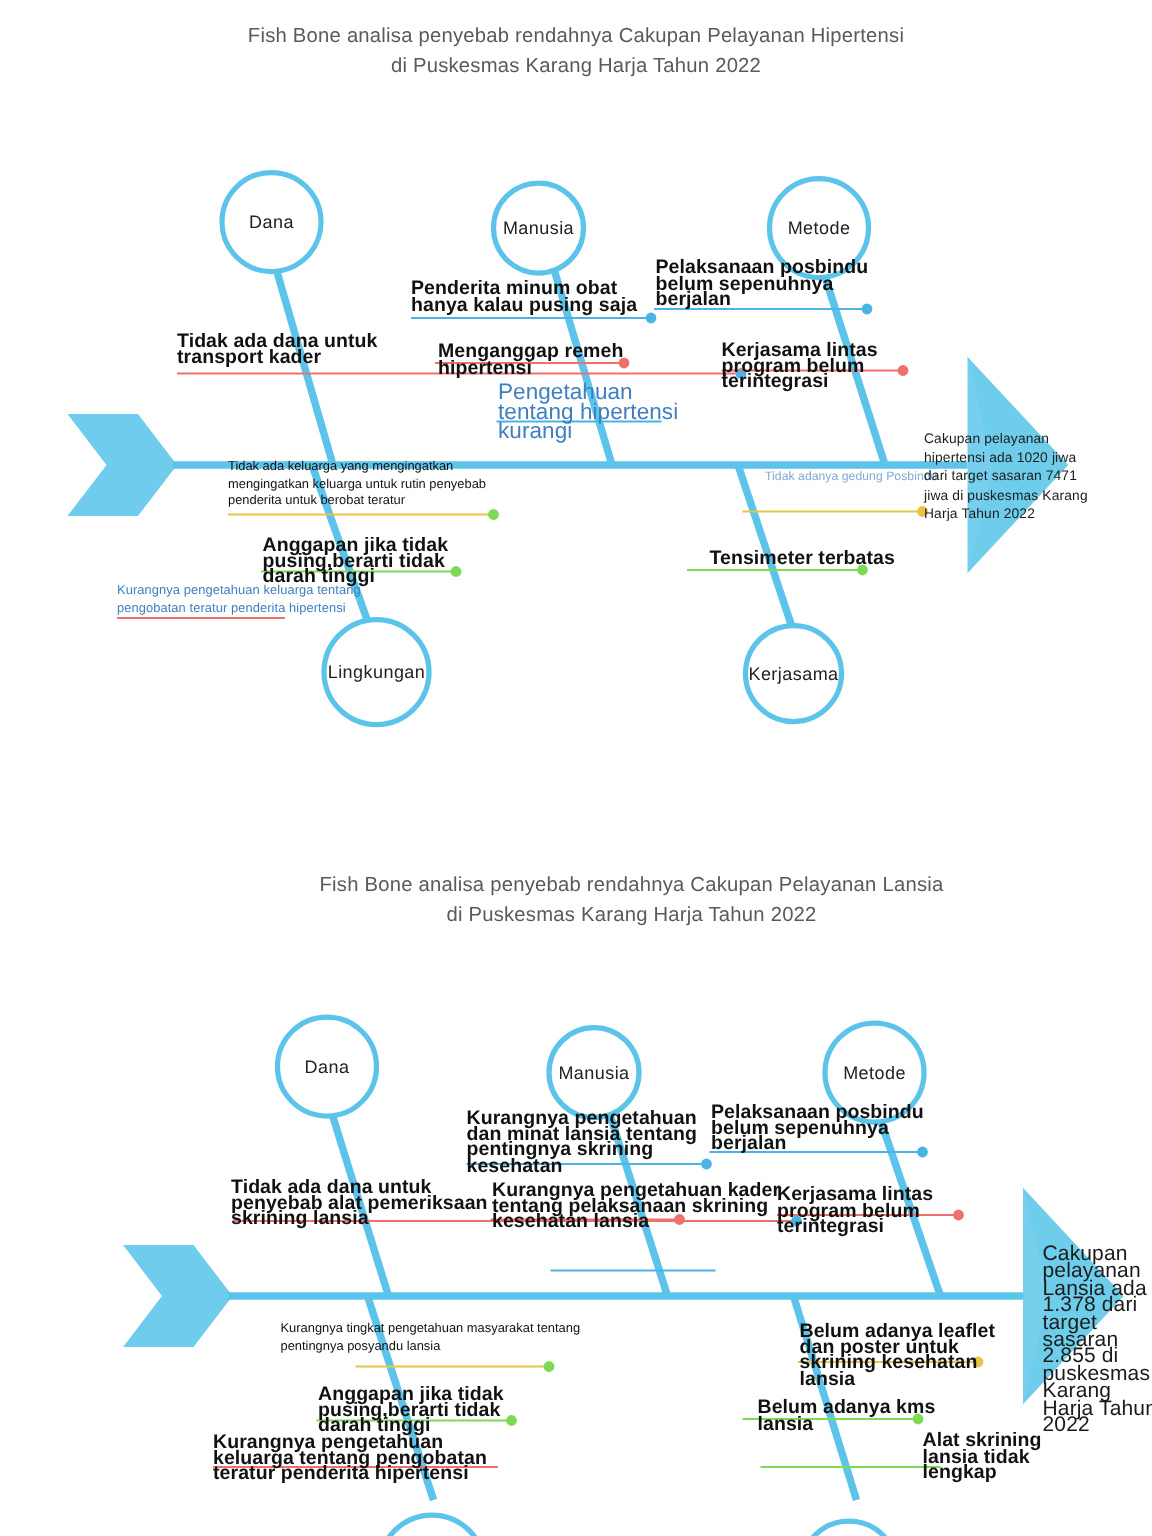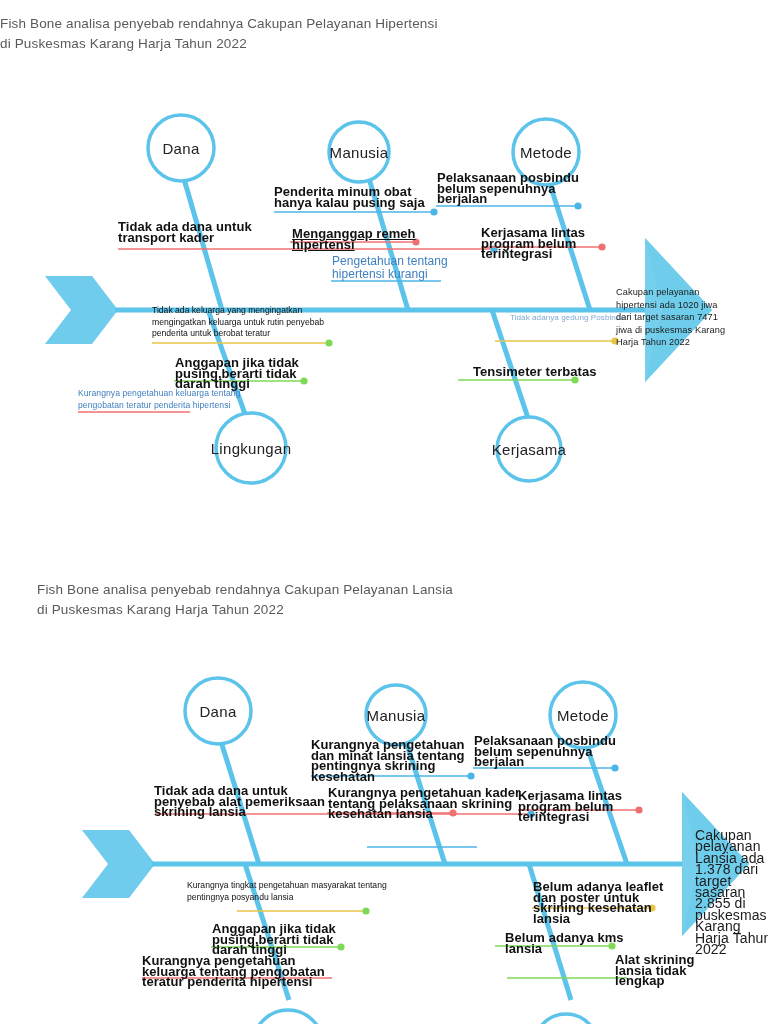--- a/index.html
+++ b/index.html
@@ -10,49 +10,50 @@
     font-family: "Liberation Sans", sans-serif;
   }
   #page { position: relative; width: 768px; height: 1024px; overflow: hidden; background:#fff; }
 
   .diagram { position: absolute; left: 0; width: 768px; }
   #diagram-1 { top: 0; height: 560px; }
   #diagram-2 { top: 560px; height: 464px; margin-left: 37px; }
 
   .title {
     position: absolute; left: 0; width: 768px;
+    text-align: center;
     color: #5a5a5a;
     font-size: 13.5px;
     line-height: 20px;
     letter-spacing: 0.15px;
   }
   .title .l2 { display:block; }
 
   svg.bones { position: absolute; left: 0; top: 0; overflow: visible; }
 
   .cat-circle-label {
     position: absolute;
     color: #222;
-    font-size: 15px;
+    font-size: 12px;
     text-align: center;
     white-space: nowrap;
     transform: translate(-50%, -50%);
     letter-spacing: .3px;
   }
 
   .cause {
     position: absolute;
     font-size: 13px;
     line-height: 10.5px;
     color: #111;
     font-weight: bold;
     letter-spacing: 0.05px;
   }
   .cause.plain { font-weight: normal; font-size: 8.6px; line-height: 11.6px; letter-spacing: 0; }
-  .cause.blue { color: #3f7fbf; font-weight: normal; font-size: 12px; line-height: 13px; }
+  .cause.blue { color: #3f7fbf; font-weight: normal; font-size: 15px; line-height: 13px; }
   .cause.faint { color: #7fa9d4; font-weight: normal; font-size: 8.1px; line-height: 11px; }
 
   .effect-text {
     position: absolute;
     font-size: 9.2px;
     line-height: 12.6px;
     color: #1b1b1b;
     font-weight: normal;
     letter-spacing: 0.1px;
   }
@@ -120,21 +121,21 @@
 
     <div class="cat-circle-label" style="left:181px; top:148px;">Dana</div>
     <div class="cat-circle-label" style="left:359px; top:152px;">Manusia</div>
     <div class="cat-circle-label" style="left:546px; top:152px;">Metode</div>
     <div class="cat-circle-label" style="left:251px; top:448px;">Lingkungan</div>
     <div class="cat-circle-label" style="left:529px; top:449px;">Kerjasama</div>
 
     <div class="cause" style="left:118px; top:222px; width:185px;">Tidak ada dana untuk transport kader</div>
 
     <div class="cause" style="left:274px; top:187px; width:170px;">Penderita minum obat hanya kalau pusing saja</div>
-    <div class="cause" style="left:292px; top:229px; width:180px;text-decoration:underline;">Menganggap remeh hipertensi</div>
+    <div class="cause" style="left:292px; top:229px; width:180px;">Menganggap remeh hipertensi</div>
     <div class="cause blue" style="left:332px; top:255px; width:130px;">Pengetahuan tentang hipertensi kurangi</div>
 
     <div class="cause" style="left:437px; top:173px; width:150px;">Pelaksanaan posbindu belum sepenuhnya berjalan</div>
     <div class="cause" style="left:481px; top:228px; width:130px;">Kerjasama lintas program belum terintegrasi</div>
 
     <div class="cause plain" style="left:152px; top:305px; width:205px;">Tidak ada keluarga yang mengingatkan mengingatkan keluarga untuk rutin penyebab penderita untuk berobat teratur</div>
     <div class="cause" style="left:175px; top:358px; width:150px;">Anggapan jika tidak pusing,berarti tidak darah tinggi</div>
     <div class="cause blue" style="left:78px; top:388px; width:190px; font-size:8.6px; line-height:11.6px;">Kurangnya pengetahuan keluarga tentang pengobatan teratur penderita hipertensi</div>
 
     <div class="cause faint" style="left:510px; top:312px; width:160px;">Tidak adanya gedung Posbindu</div>

